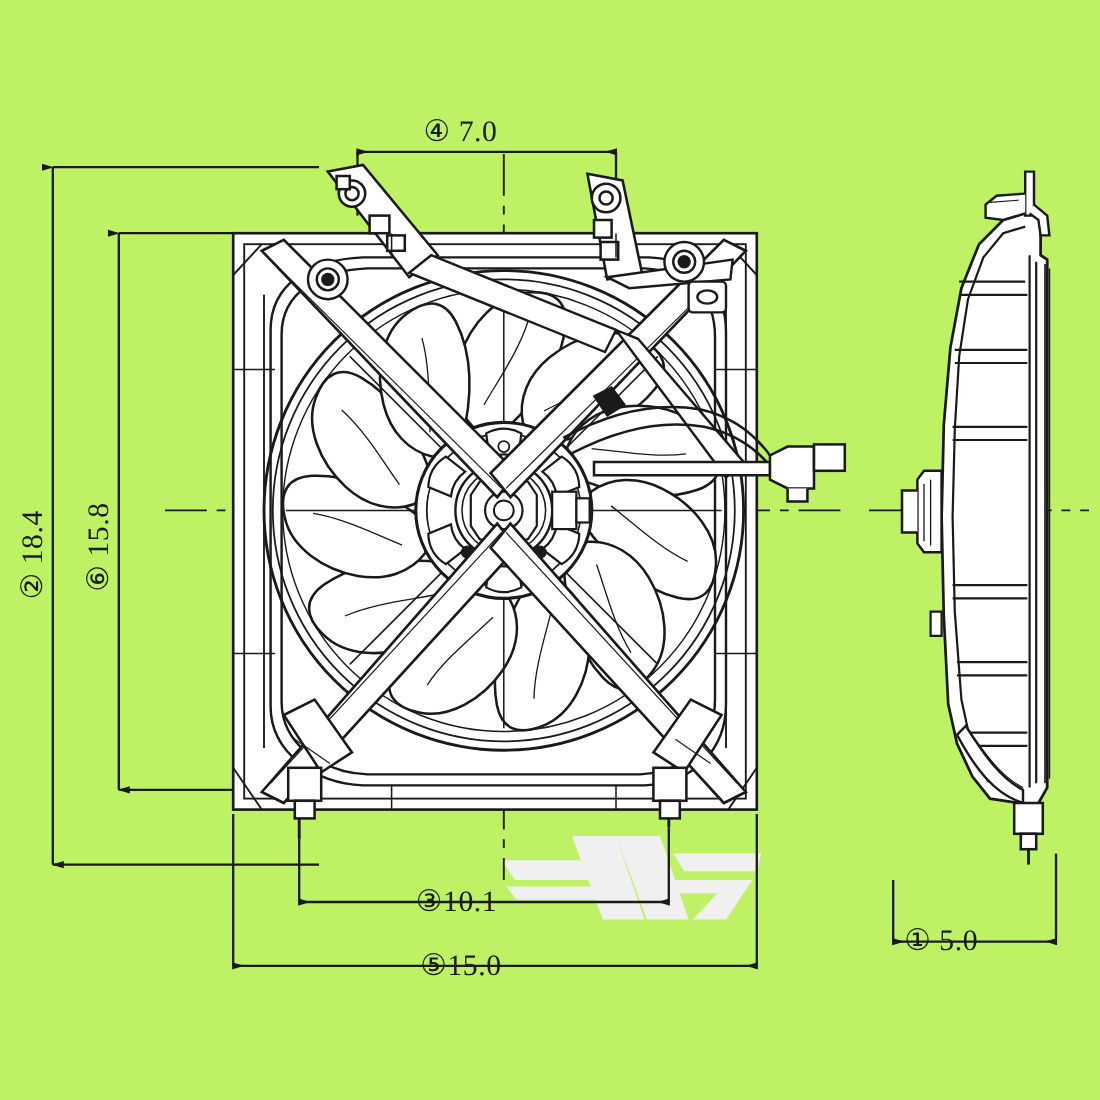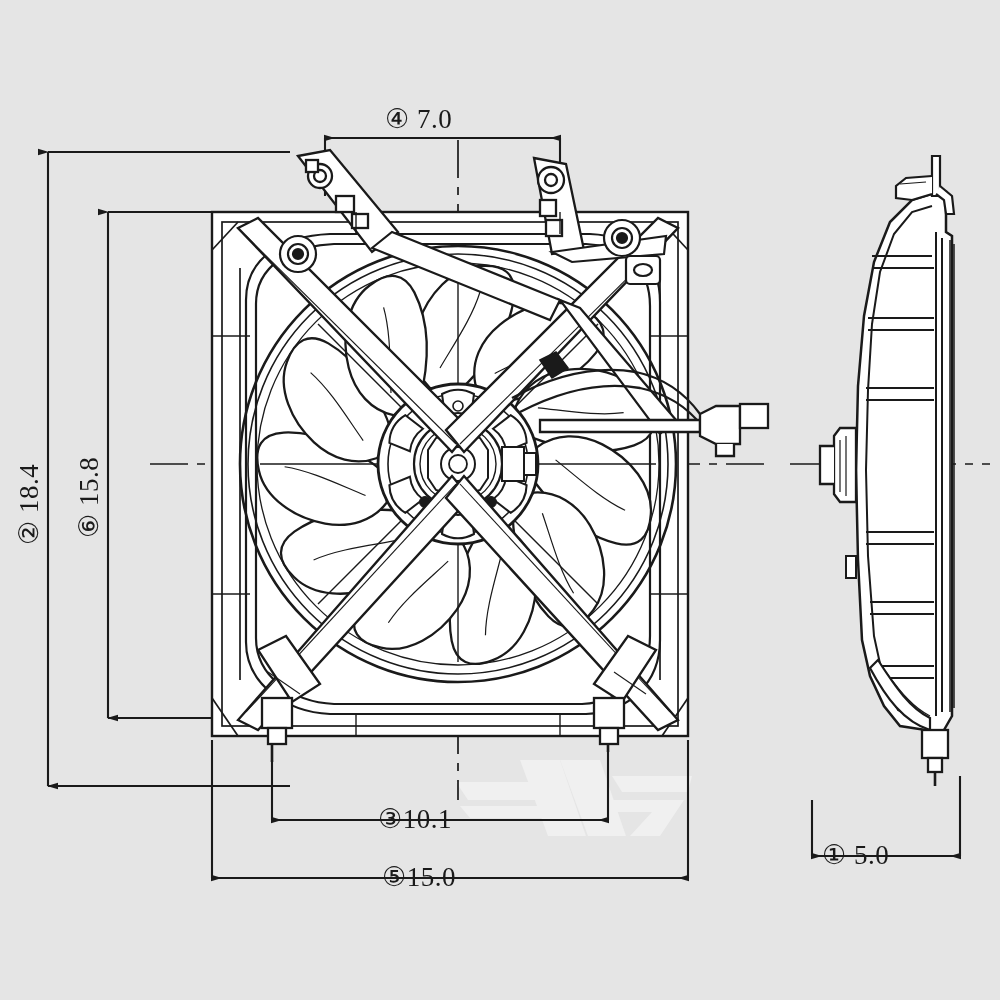--- a/index.html
+++ b/index.html
@@ -11,21 +11,21 @@
   body {
     width: 1000px;
     height: 1000px;
     overflow: hidden;
     font-family: "Liberation Serif", "DejaVu Serif", serif;
   }
   #drawing-root {
     position: relative;
     width: 1000px;
     height: 1000px;
-    background: #e5e5e5;
+    background: #bef264;
   }
   svg.sheet {
     position: absolute;
     top: 0;
     left: 0;
     width: 1000px;
     height: 1000px;
     display: block;
   }
   .dim-text {

